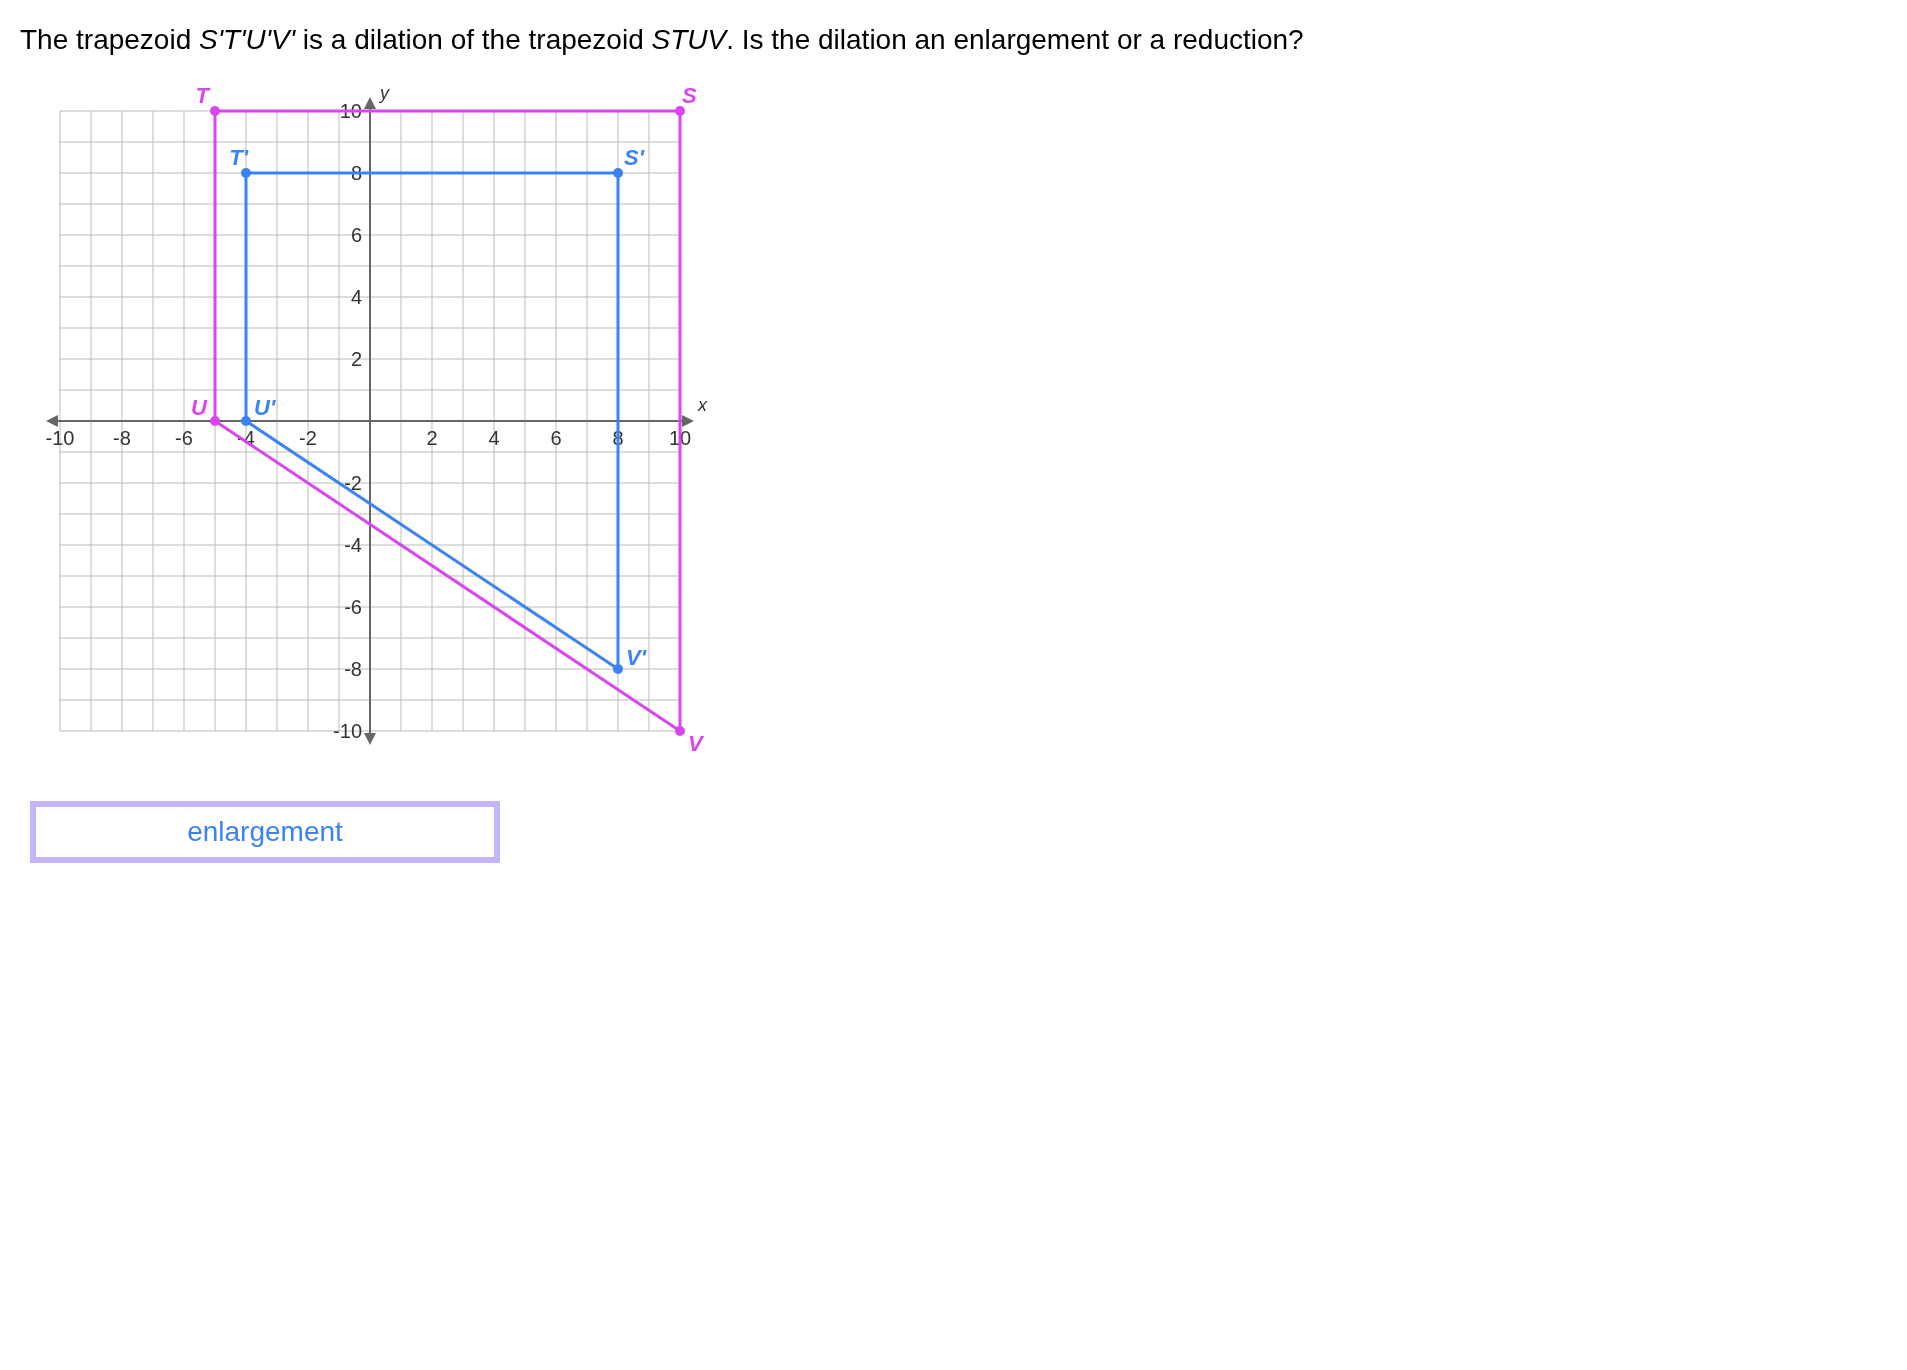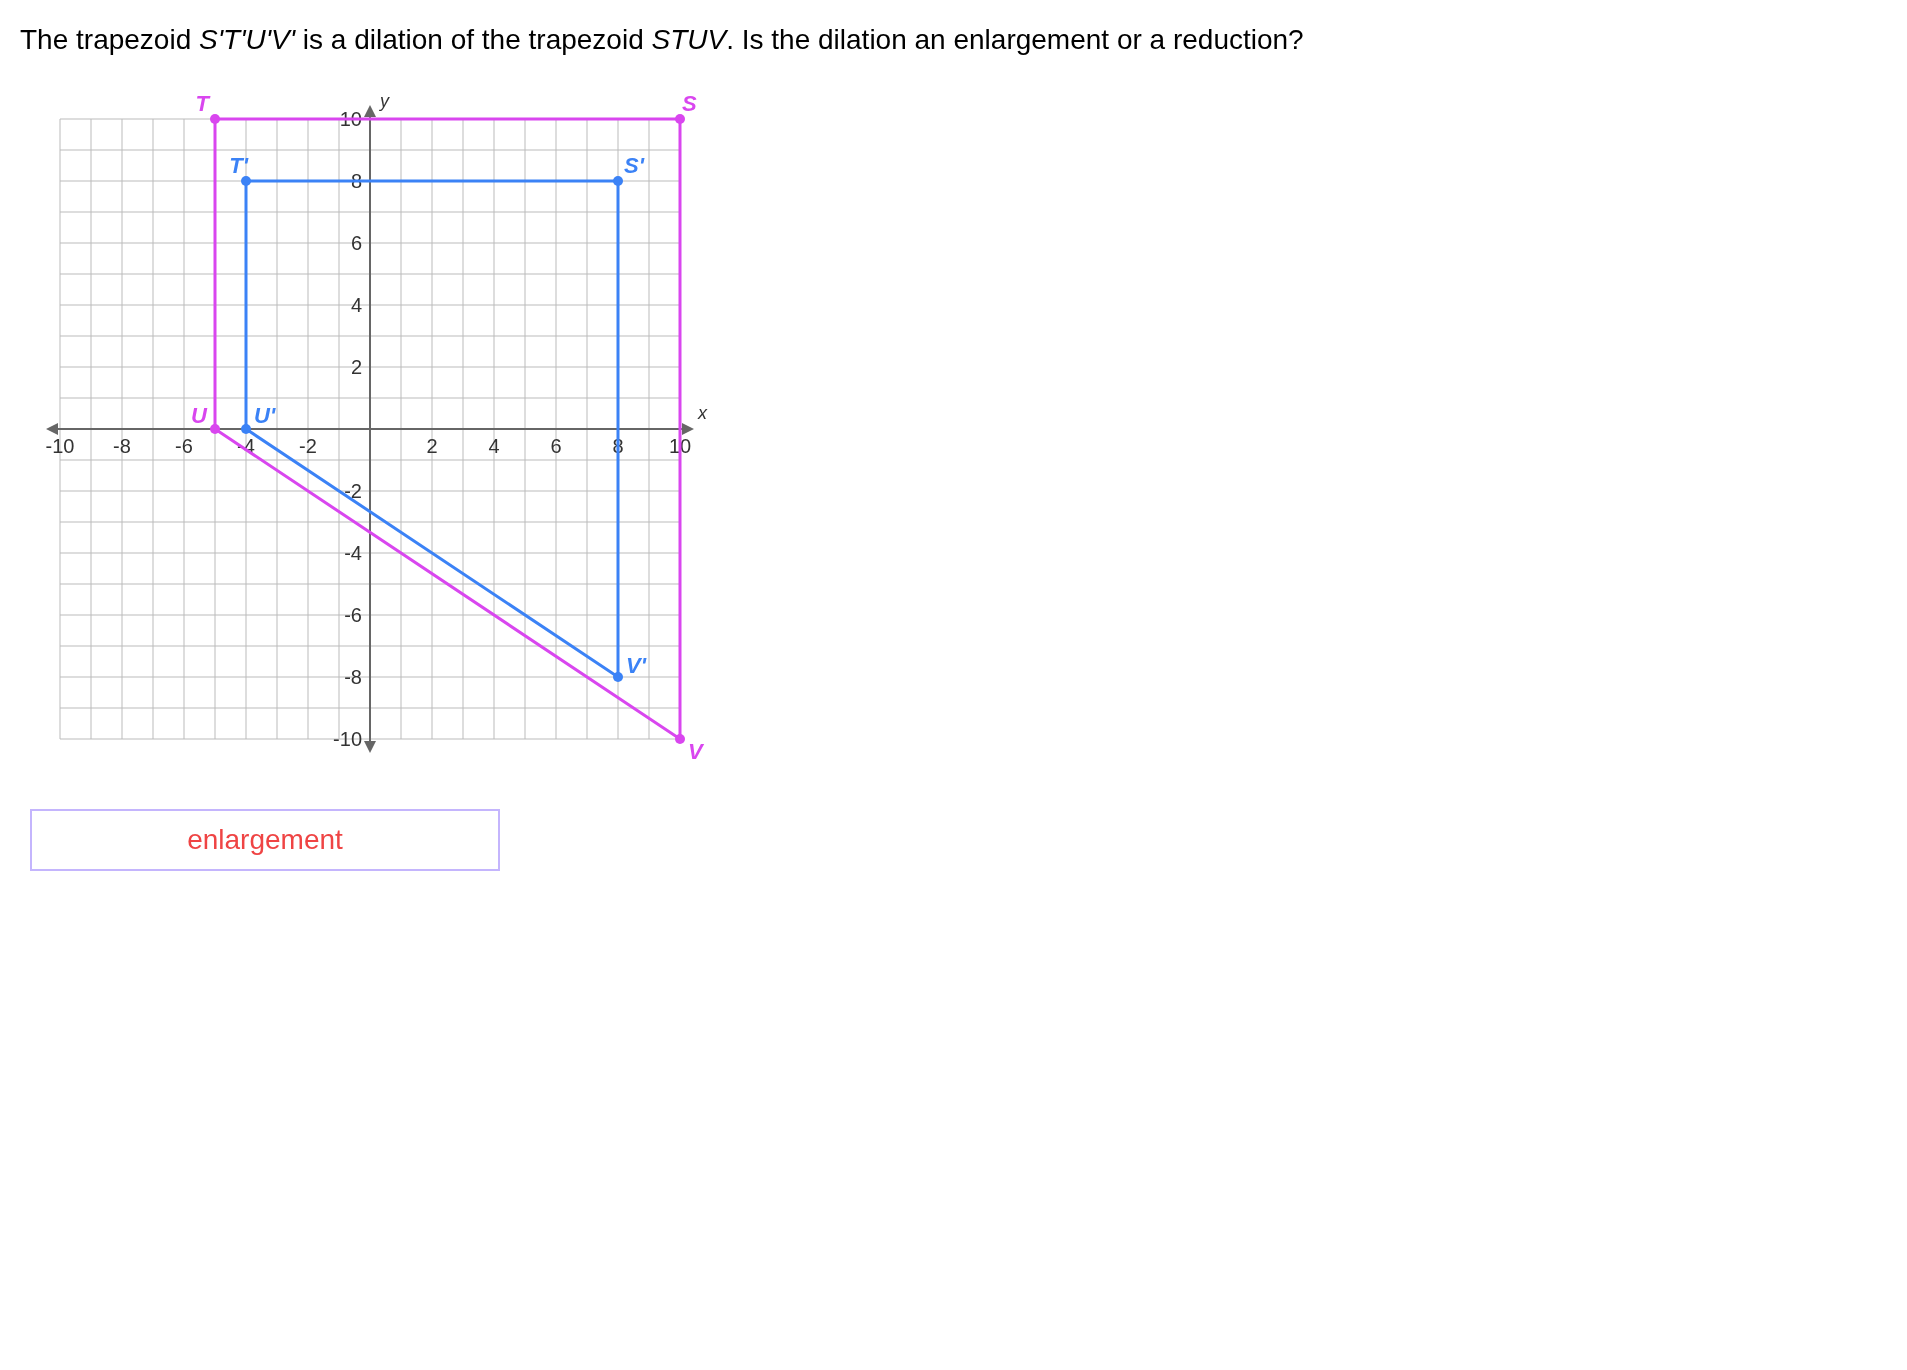--- a/index.html
+++ b/index.html
@@ -4,21 +4,21 @@
   <style>
     * { box-sizing: border-box; margin: 0; padding: 0; }
     body {
       font-family: Arial, Helvetica, sans-serif;
       font-size: 28px;
       color: #000;
       padding: 20px;
       background: #fff;
     }
     .question {
-      margin-bottom: 20px;
+      margin-bottom: 12px;
       line-height: 1.4;
     }
     .italic { font-style: italic; }
     .chart-area {
       position: relative;
       width: 700px;
       height: 700px;
       margin-left: 0;
       margin-bottom: 30px;
     }
@@ -28,24 +28,24 @@
     }
     .answer-buttons {
       display: flex;
       flex-direction: column;
       gap: 20px;
       margin-left: 10px;
     }
     .answer-btn {
       width: 470px;
       height: 62px;
-      border: 2px solid #c4b5fd;
+      border: 6px solid #c4b5fd;
       background: #fff;
       font-size: 28px;
-      color: #ef4444;
+      color: #3b82f6;
       cursor: pointer;
       display: flex;
       align-items: center;
       justify-content: center;
       font-family: inherit;
     }
   </style>
 </head>
 <body>
 

